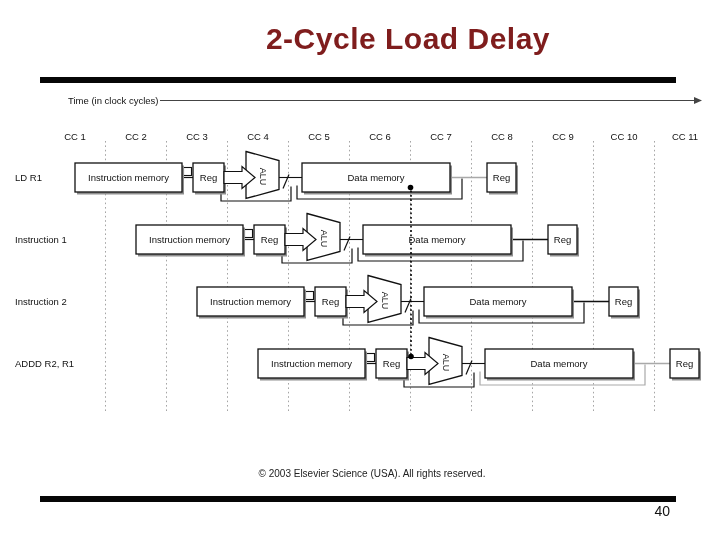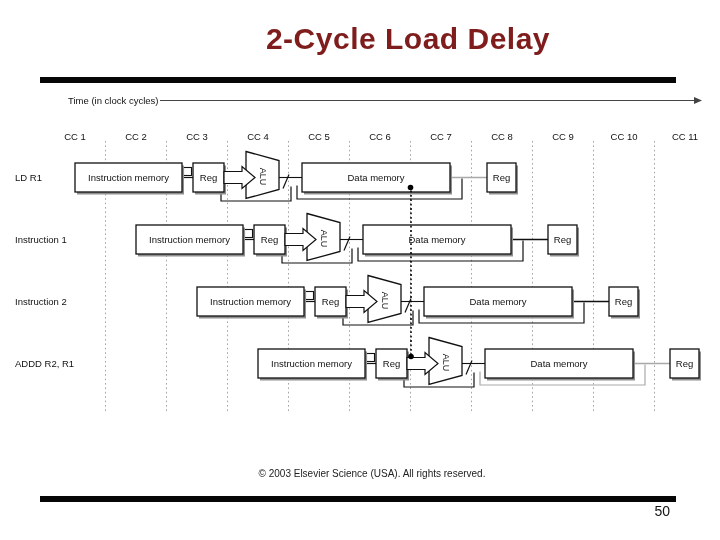--- a/index.html
+++ b/index.html
@@ -164,14 +164,14 @@
         <rect x="670" y="349" width="29" height="29" fill="#ffffff" stroke="#111" stroke-width="1.3"></rect>
         <text x="684.5" y="366.8" font-size="9.5" text-anchor="middle">Reg</text>
       </g>
       <line x1="411" y1="190.5" x2="411" y2="355.5" stroke="#000" stroke-width="1.6" stroke-dasharray="1.8,2.6"></line>
       <circle cx="410.5" cy="187.5" r="2.8" fill="#000"></circle>
       <circle cx="411" cy="356.5" r="2.8" fill="#000"></circle>
     </svg>
 
   <div class="copyright">© 2003 Elsevier Science (USA). All rights reserved.</div>
   <div class="rule bottom"></div>
-  <div class="pageno">50</div>
+  <div class="pageno">40</div>
 </div>
 
 </body></html>

